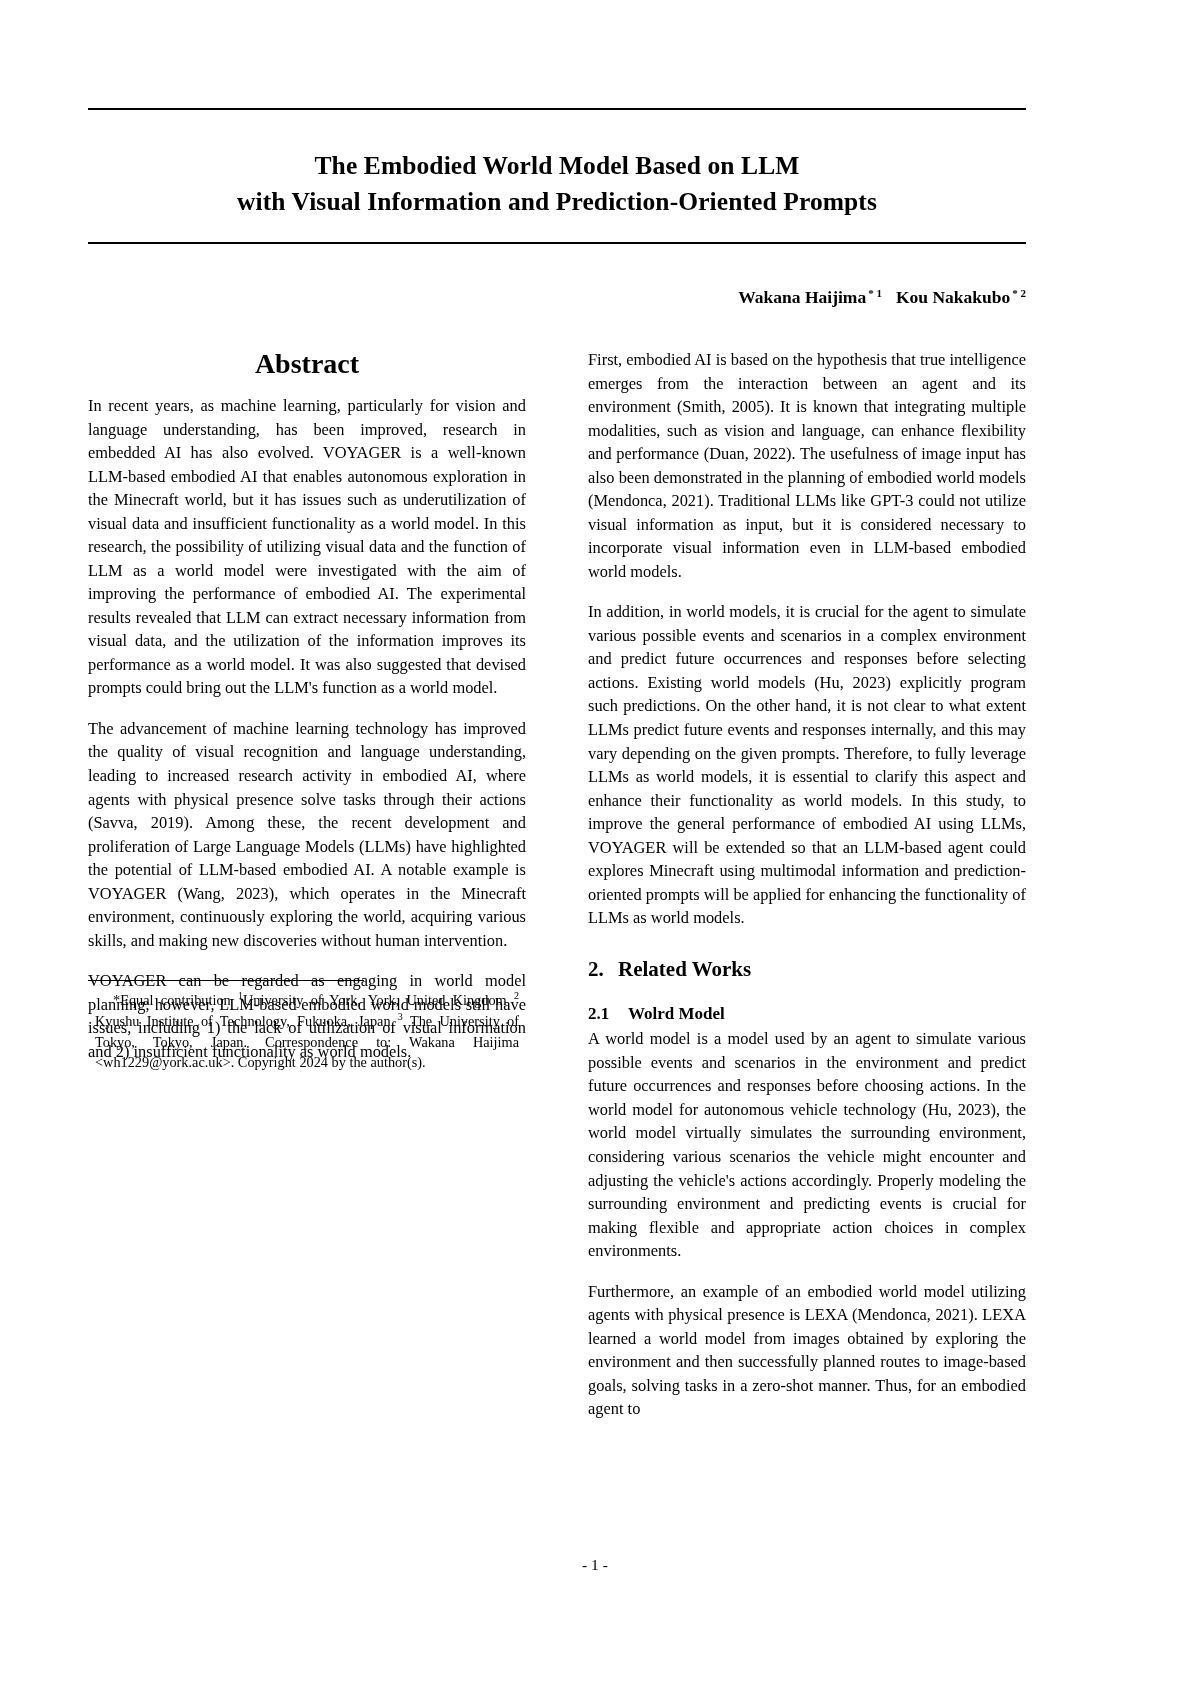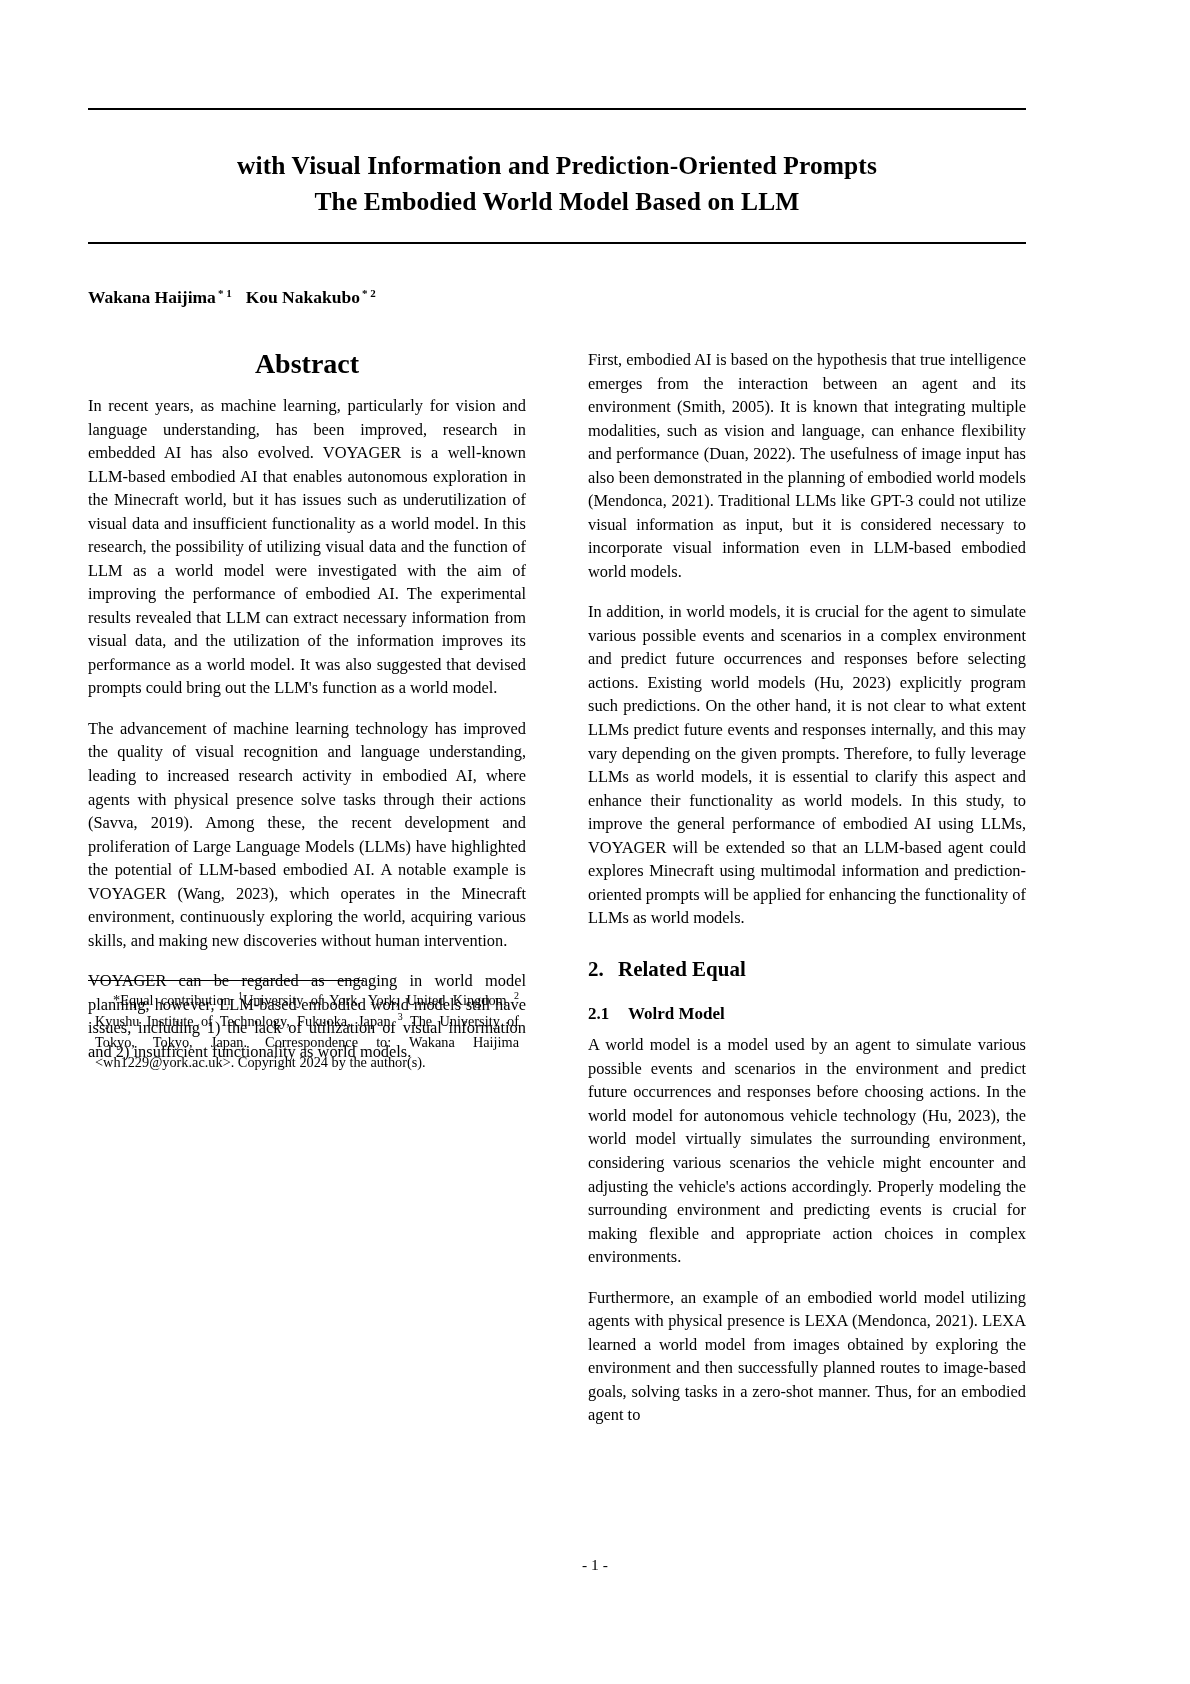--- a/index.html
+++ b/index.html
@@ -41,21 +41,21 @@
     padding: 38px 0 22px 0;
   }
   .title-line {
     font-size: 25.5px;
     font-weight: bold;
     line-height: 1.42;
     letter-spacing: 0.1px;
   }
 
   .authors-block {
-    text-align: left;
+    text-align: right;
     padding: 40px 0 0 0;
   }
   .author-row {
     font-size: 17.5px;
     font-weight: bold;
     line-height: 1.5;
   }
   .author-name { white-space: nowrap; }
   .author-sep { display: inline-block; width: 14px; }
   sup.mark {
@@ -103,21 +103,21 @@
     margin: 27px 0 22px 0;
     line-height: 1.2;
   }
   h2.section .num {
     display: inline-block;
     min-width: 30px;
   }
   h3.subsection {
     font-size: 17px;
     font-weight: bold;
-    margin: 22px 0 9px 0;
+    margin: 22px 0 3px 0;
     line-height: 1.2;
   }
   h3.subsection .num {
     display: inline-block;
     min-width: 40px;
   }
 
   .footnote-wrap {
     position: absolute;
     left: 0;
@@ -154,22 +154,22 @@
 </style>
 </head>
 <body>
 
 <div class="page">
 
   <div class="content">
     <div class="rule"></div>
 
     <div class="title-block">
+      <div class="title-line">The Embodied World Model Based on LLM</div>
       <div class="title-line">with Visual Information and Prediction-Oriented Prompts</div>
-      <div class="title-line">The Embodied World Model Based on LLM</div>
     </div>
 
     <div class="rule"></div>
 
     <div class="authors-block">
       <div class="author-row">
         <span class="author-name"><span>Wakana Haijima</span><sup class="mark">* 1</sup></span><span class="author-sep"></span><span class="author-name"><span>Kou Nakakubo</span><sup class="mark">* 2</sup></span>
       </div>
     </div>
   </div>
@@ -188,21 +188,21 @@
         <div class="footnote-rule"></div>
         <p class="footnote"><span>*Equal contribution </span><sup class="fn">1</sup><span>University of York, York, United Kingdom </span><sup class="fn">2</sup><span> Kyushu Institute of Technology, Fukuoka, Japan </span><sup class="fn">3</sup><span> The University of Tokyo, Tokyo, Japan. Correspondence to: Wakana Haijima &lt;wh1229@york.ac.uk&gt;. Copyright 2024 by the author(s).</span></p>
       </div>
     </div>
 
     <div class="col col-right">
       <p class="body">First, embodied AI is based on the hypothesis that true intelligence emerges from the interaction between an agent and its environment (Smith, 2005). It is known that integrating multiple modalities, such as vision and language, can enhance flexibility and performance (Duan, 2022). The usefulness of image input has also been demonstrated in the planning of embodied world models (Mendonca, 2021). Traditional LLMs like GPT-3 could not utilize visual information as input, but it is considered necessary to incorporate visual information even in LLM-based embodied world models.</p>
       <p class="body">In addition, in world models, it is crucial for the agent to simulate various possible events and scenarios in a complex environment and predict future occurrences and responses before selecting actions. Existing world models (Hu, 2023) explicitly program such predictions. On the other hand, it is not clear to what extent LLMs predict future events and responses internally, and this may vary depending on the given prompts. Therefore, to fully leverage LLMs as world models, it is essential to clarify this aspect and enhance their functionality as world models. In this study, to improve the general performance of embodied AI using LLMs, VOYAGER will be extended so that an LLM-based agent could explores Minecraft using multimodal information and prediction-oriented prompts will be applied for enhancing the functionality of LLMs as world models.</p>
 
       <h2 class="section">
-        <span class="num">2.</span><span>Related Equal</span>
+        <span class="num">2.</span><span>Related Works</span>
       </h2>
 
       <h3 class="subsection">
         <span class="num">2.1</span><span>Wolrd Model</span>
       </h3>
 
       <p class="body">A world model is a model used by an agent to simulate various possible events and scenarios in the environment and predict future occurrences and responses before choosing actions. In the world model for autonomous vehicle technology (Hu, 2023), the world model virtually simulates the surrounding environment, considering various scenarios the vehicle might encounter and adjusting the vehicle's actions accordingly. Properly modeling the surrounding environment and predicting events is crucial for making flexible and appropriate action choices in complex environments.</p>
       <p class="body">Furthermore, an example of an embodied world model utilizing agents with physical presence is LEXA (Mendonca, 2021). LEXA learned a world model from images obtained by exploring the environment and then successfully planned routes to image-based goals, solving tasks in a zero-shot manner. Thus, for an embodied agent to</p>
     </div>
 

